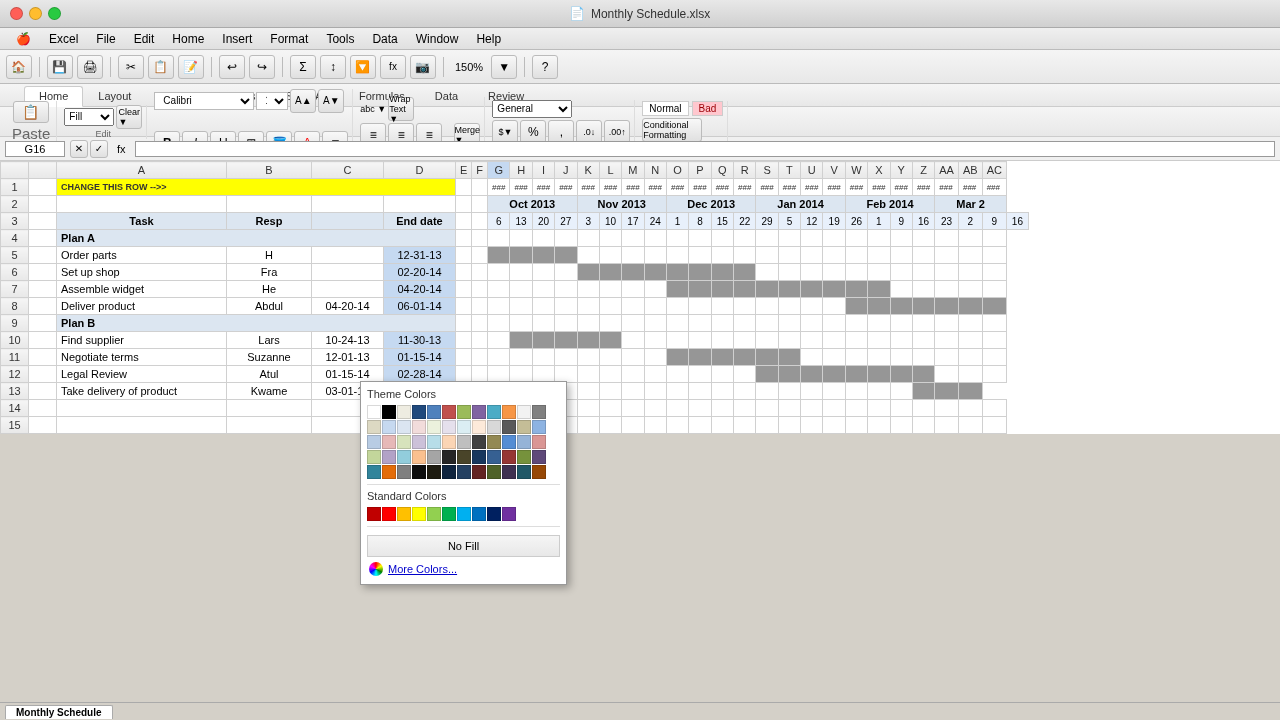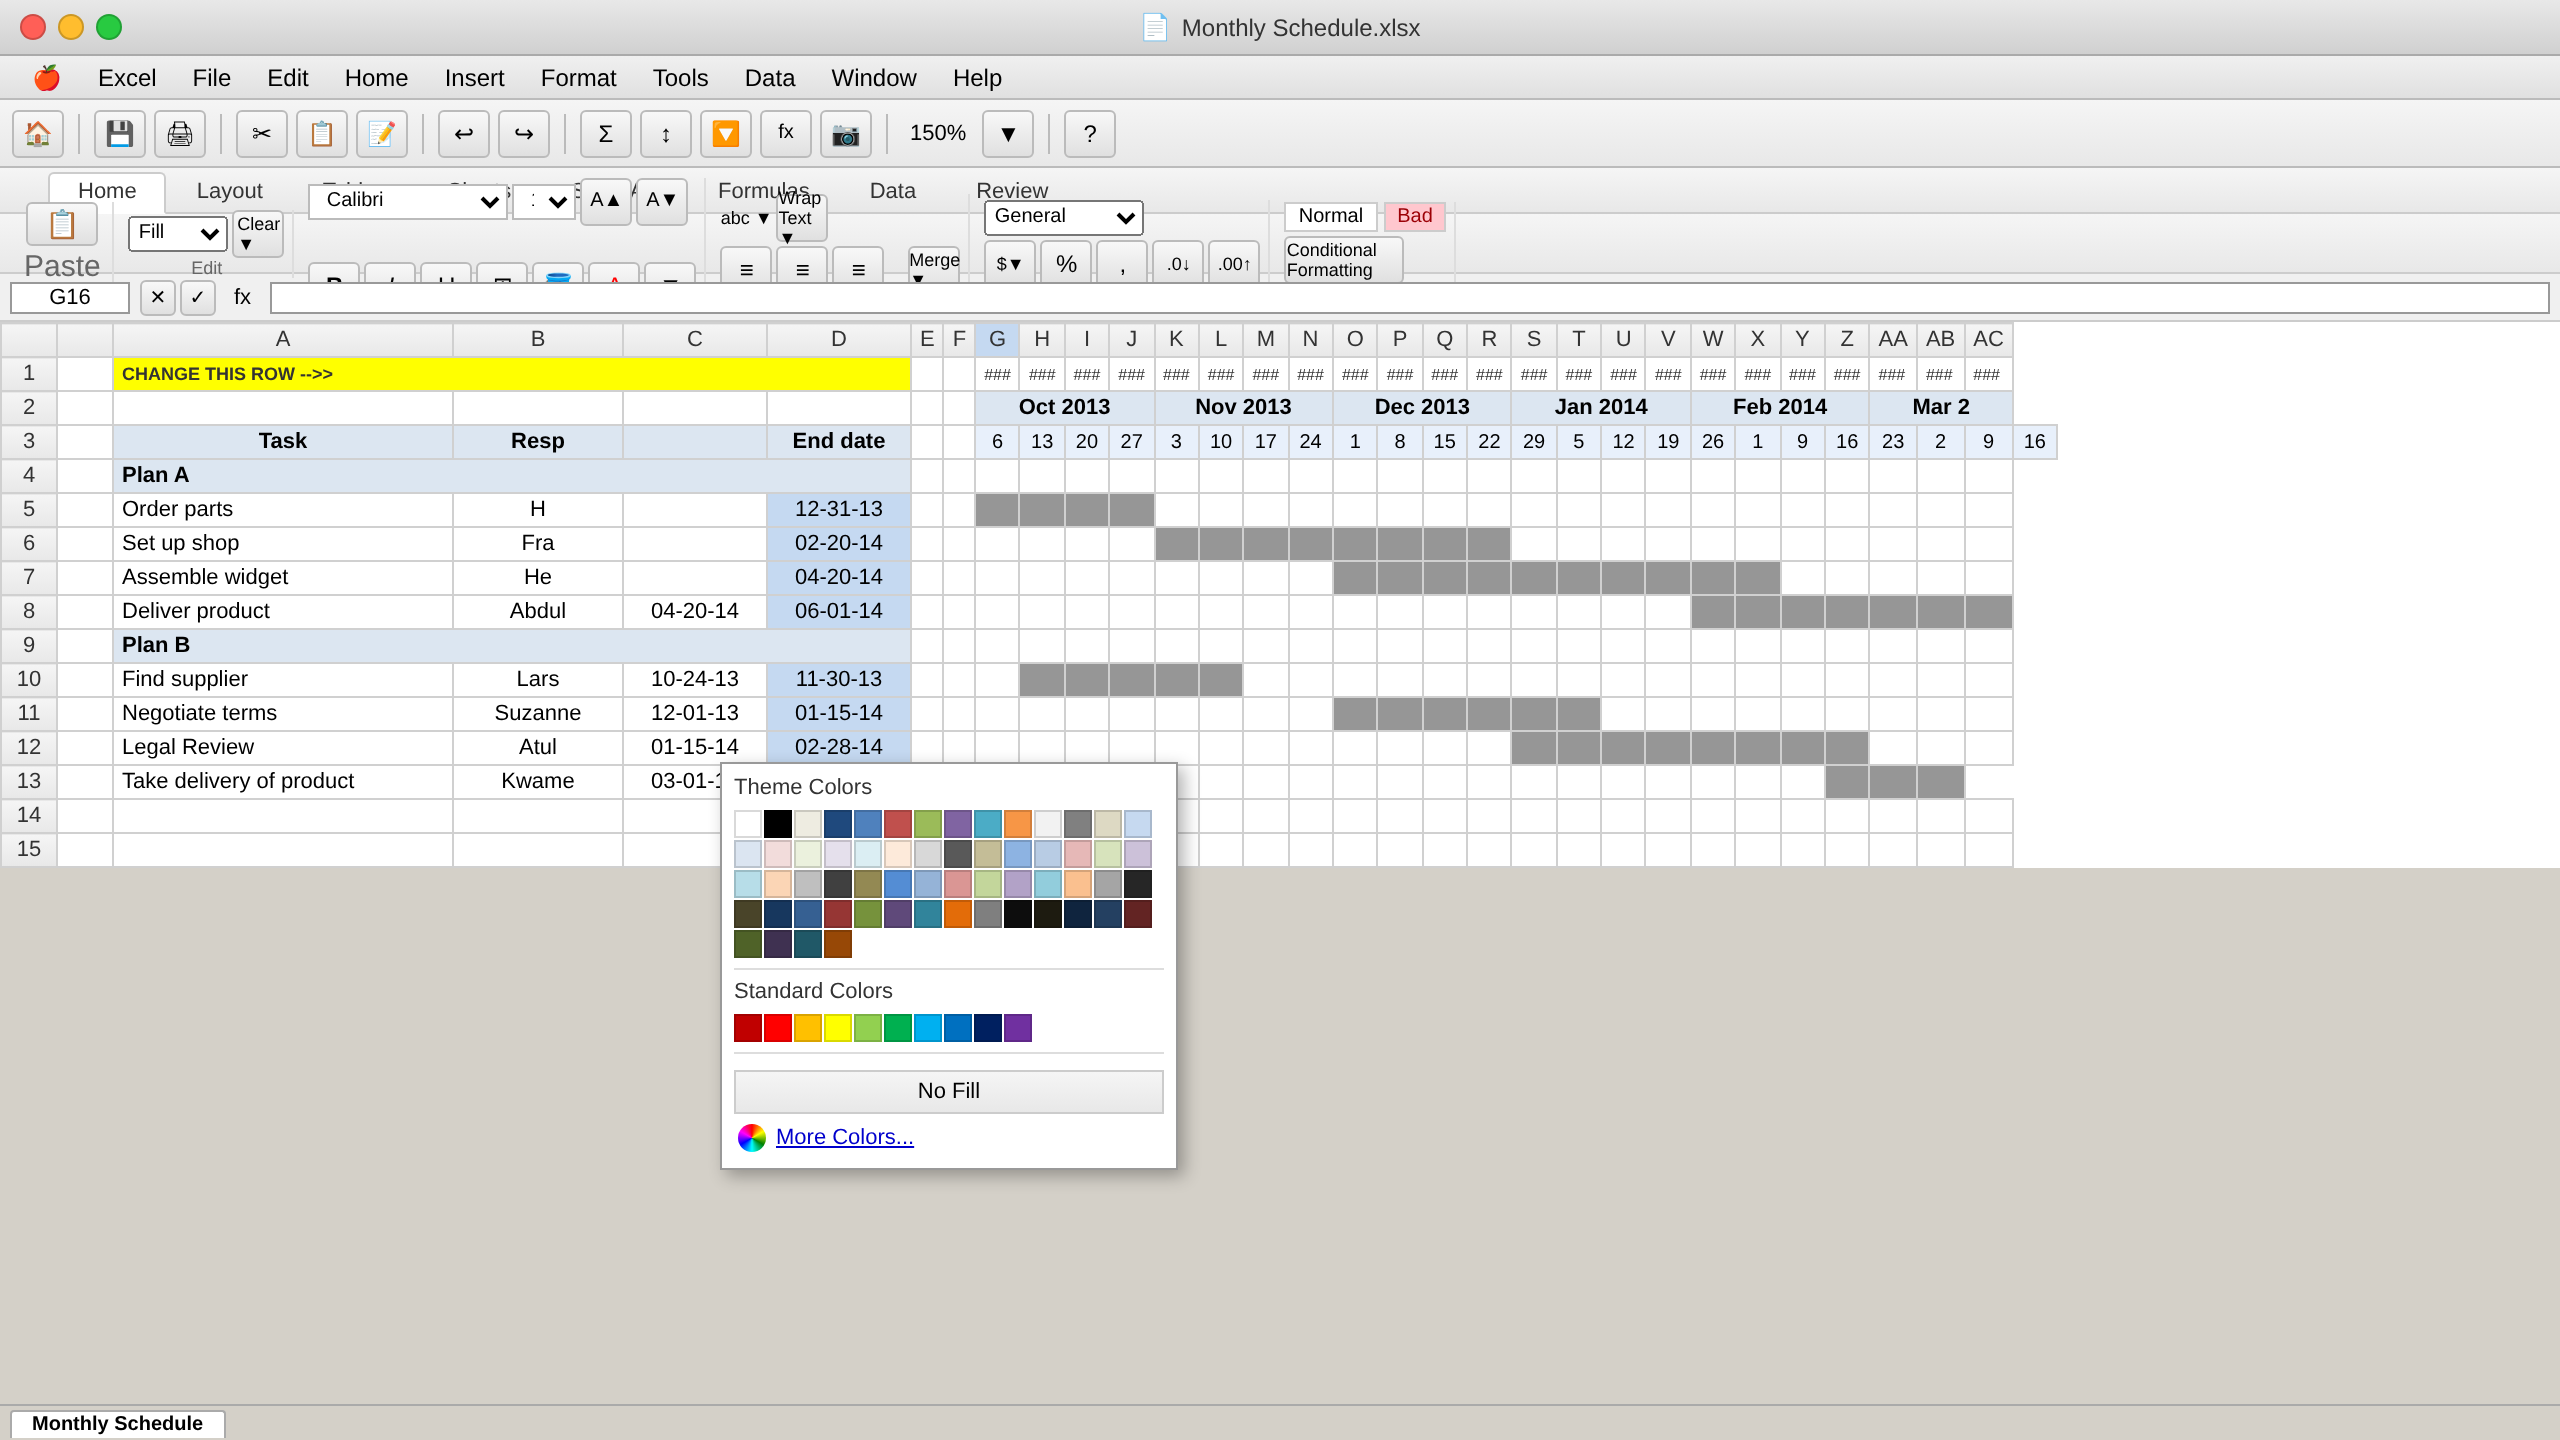--- a/index.html
+++ b/index.html
@@ -103,21 +103,21 @@
       width: 28px;
     }
     .cell-header { background: #dce6f1 !important; font-weight: bold; text-align: center; }
     .cell-plan { background: #dce6f1 !important; font-weight: bold; }
 
     
     .color-picker-overlay {
       position: absolute;
       top: 220px;
       left: 360px;
-      width: 229px;
+      width: 207px;
       background: white;
       border: 1px solid #999;
       box-shadow: 3px 3px 8px rgba(0,0,0,0.3);
       z-index: 1000;
       padding: 6px;
     }
     .color-picker-title {
       font-size: 11px;
       color: #333;
       margin-bottom: 5px;

